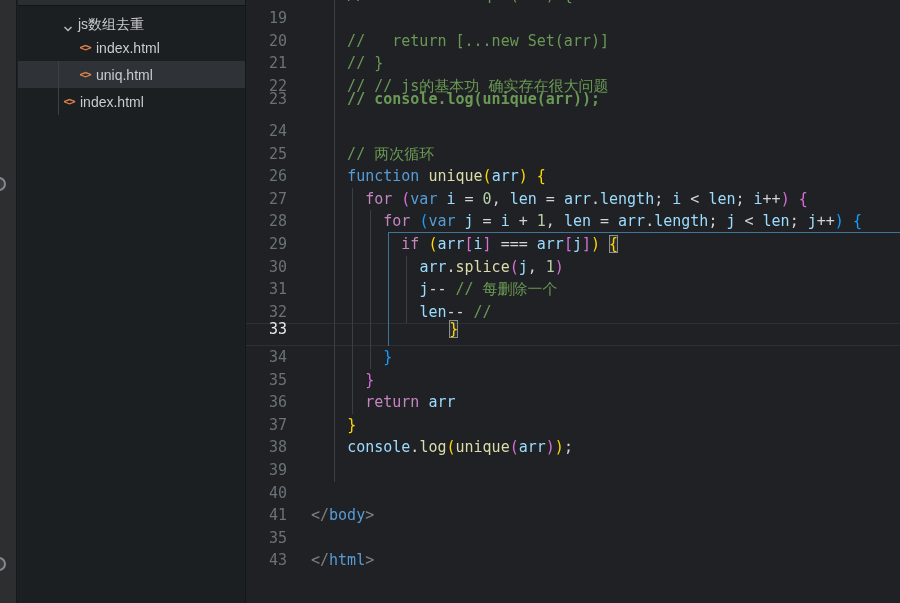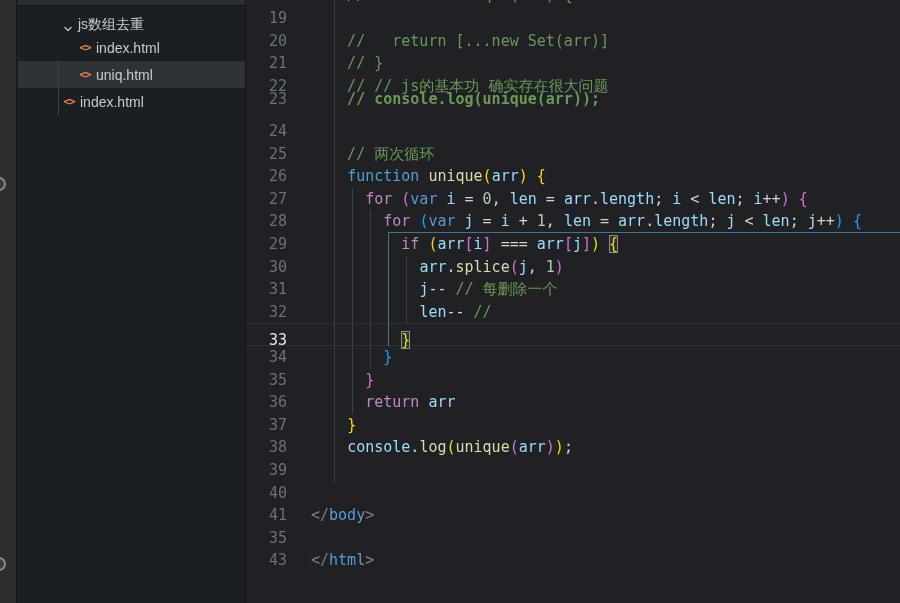--- a/index.html
+++ b/index.html
@@ -163,21 +163,21 @@
           <pre class="code"><span style="color: rgb(212, 212, 212);">            </span><span style="color: rgb(156, 220, 254);">arr</span><span style="color: rgb(212, 212, 212);">.</span><span style="color: rgb(220, 220, 170);">splice</span><span style="color: rgb(214, 112, 214);">(</span><span style="color: rgb(156, 220, 254);">j</span><span style="color: rgb(212, 212, 212);">, </span><span style="color: rgb(181, 206, 168);">1</span><span style="color: rgb(214, 112, 214);">)</span></pre>
         </div>
         <div class="line" style="top: 278.2px;">
           <span class="ln">31</span>
           <pre class="code"><span style="color: rgb(212, 212, 212);">            </span><span style="color: rgb(156, 220, 254);">j</span><span style="color: rgb(212, 212, 212);">--</span><span style="color: rgb(212, 212, 212);"> </span><span style="color: rgb(106, 153, 85);">// 每删除一个</span></pre>
         </div>
         <div class="line" style="top: 300.8px;">
           <span class="ln">32</span>
           <pre class="code"><span style="color: rgb(212, 212, 212);">            </span><span style="color: rgb(156, 220, 254);">len</span><span style="color: rgb(212, 212, 212);">--</span><span style="color: rgb(212, 212, 212);"> </span><span style="color: rgb(106, 153, 85);">//</span></pre>
         </div>
-        <div class="line active" style="top: 329px;">
+        <div class="line active" style="top: 318px; gap: 48px;">
           <span class="ln">33</span>
           <pre class="code"><span style="color: rgb(212, 212, 212);">          </span><span class="box" style="color: rgb(255, 215, 0);">}</span></pre>
         </div>
         <div class="line" style="top: 346px;">
           <span class="ln">34</span>
           <pre class="code"><span style="color: rgb(212, 212, 212);">        </span><span style="color: rgb(23, 159, 255);">}</span></pre>
         </div>
         <div class="line" style="top: 368.6px;">
           <span class="ln">35</span>
           <pre class="code"><span style="color: rgb(212, 212, 212);">      </span><span style="color: rgb(214, 112, 214);">}</span></pre>

